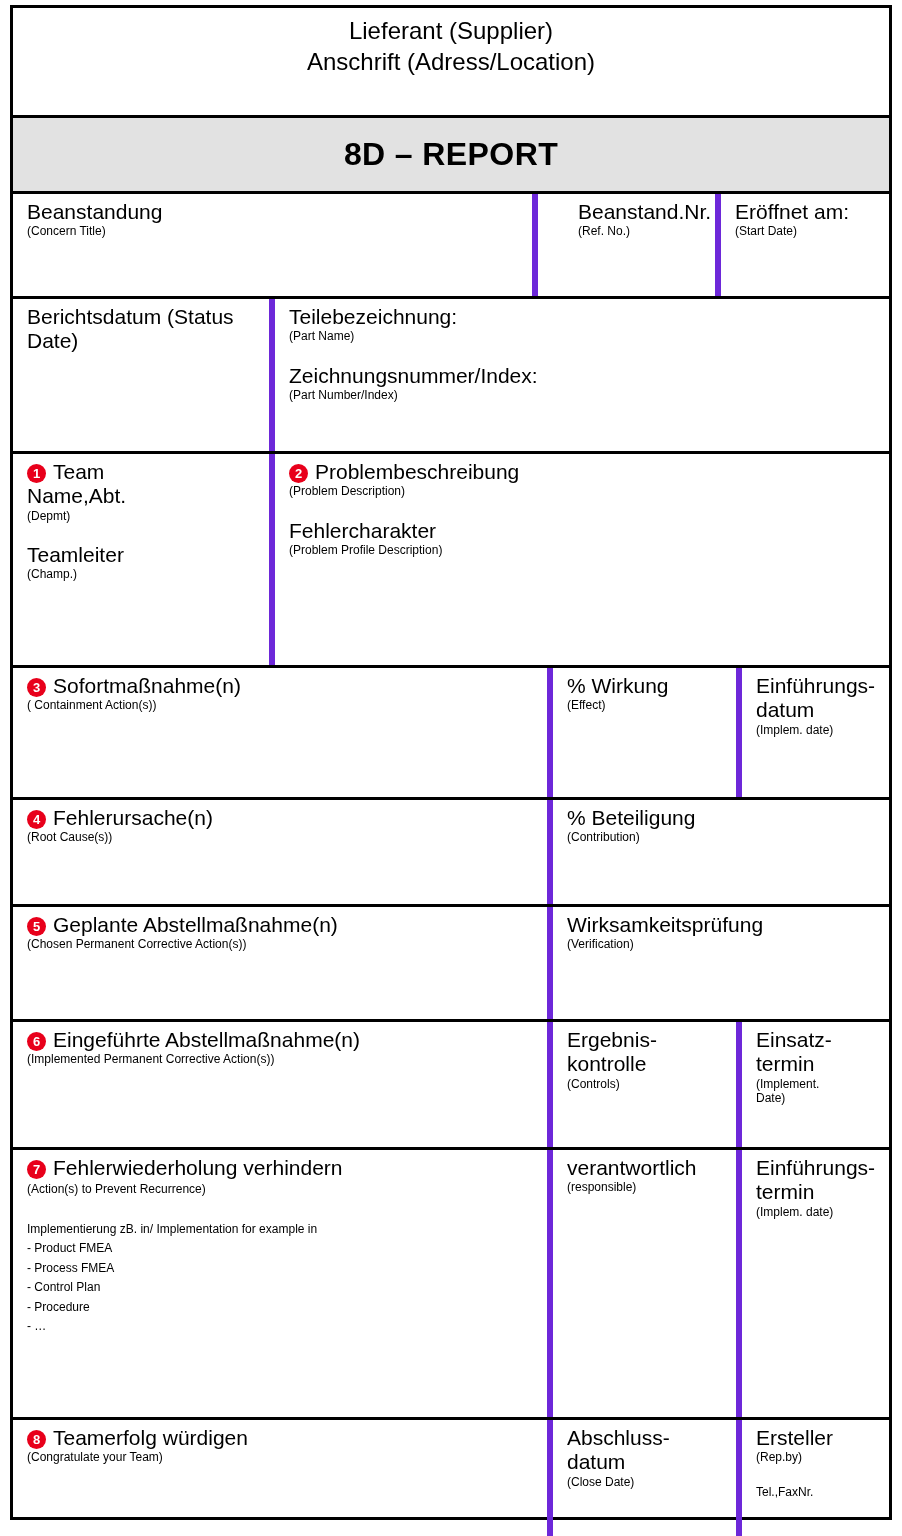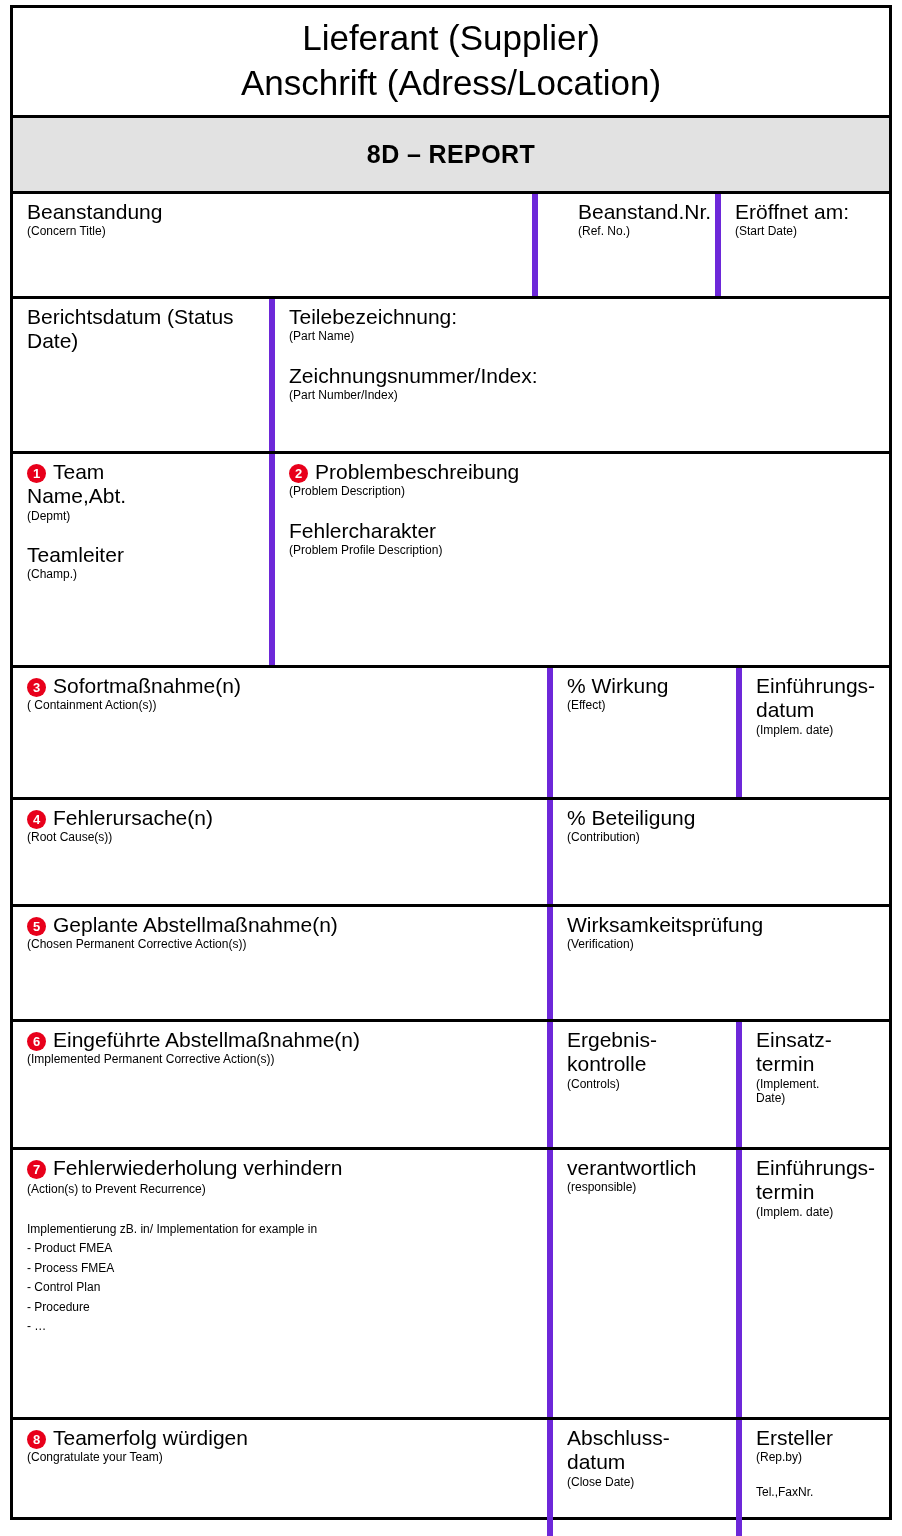--- a/index.html
+++ b/index.html
@@ -59,34 +59,34 @@
   
   .supplier {
     height: 110px;
     display: flex;
     flex-direction: column;
     align-items: center;
     justify-content: flex-start;
     padding-top: 8px;
   }
   .supplier .ttl {
-    font-size: 35px;
+    font-size: 24px;
     line-height: 1.28;
     text-align: center;
   }
 
   .reportband {
     height: 76px;
     background: #e2e2e2;
     display: flex;
     align-items: center;
     justify-content: center;
   }
   .reportband .ttl {
-    font-size: 25px;
+    font-size: 32px;
     font-weight: bold;
     letter-spacing: .4px;
   }
 
   
   .badge {
     display: inline-block;
     width: 19px;
     height: 19px;
     border-radius: 50%;

